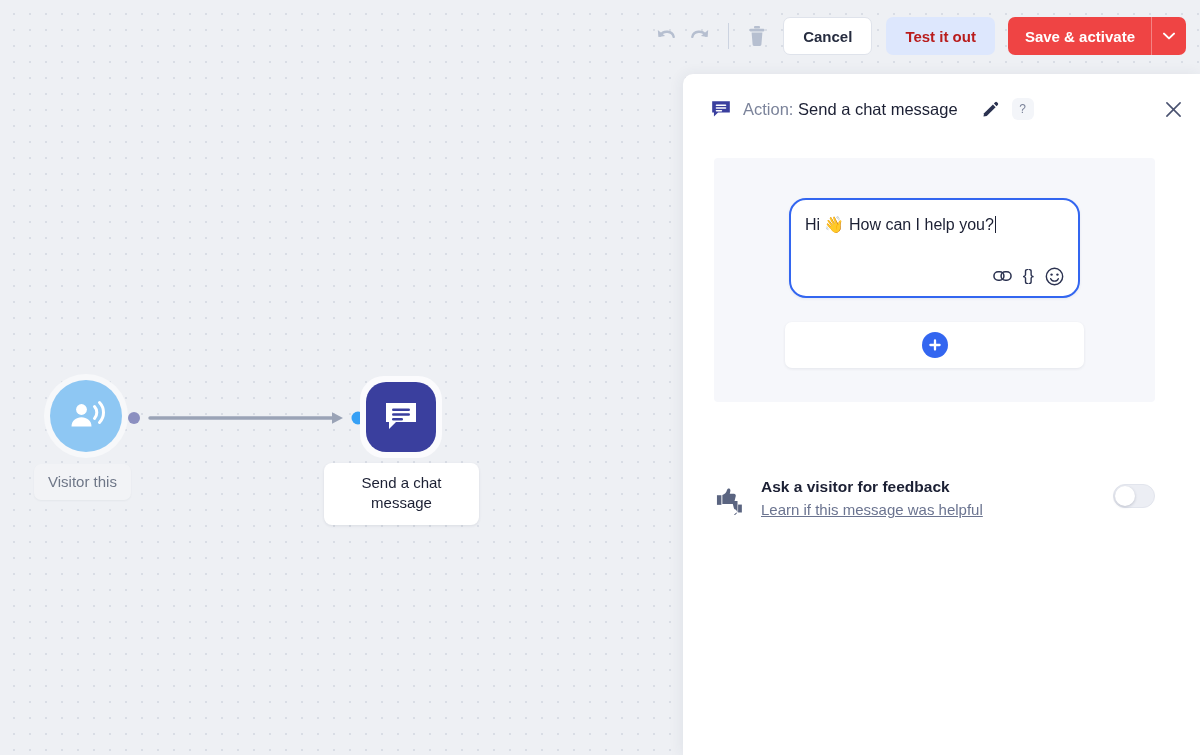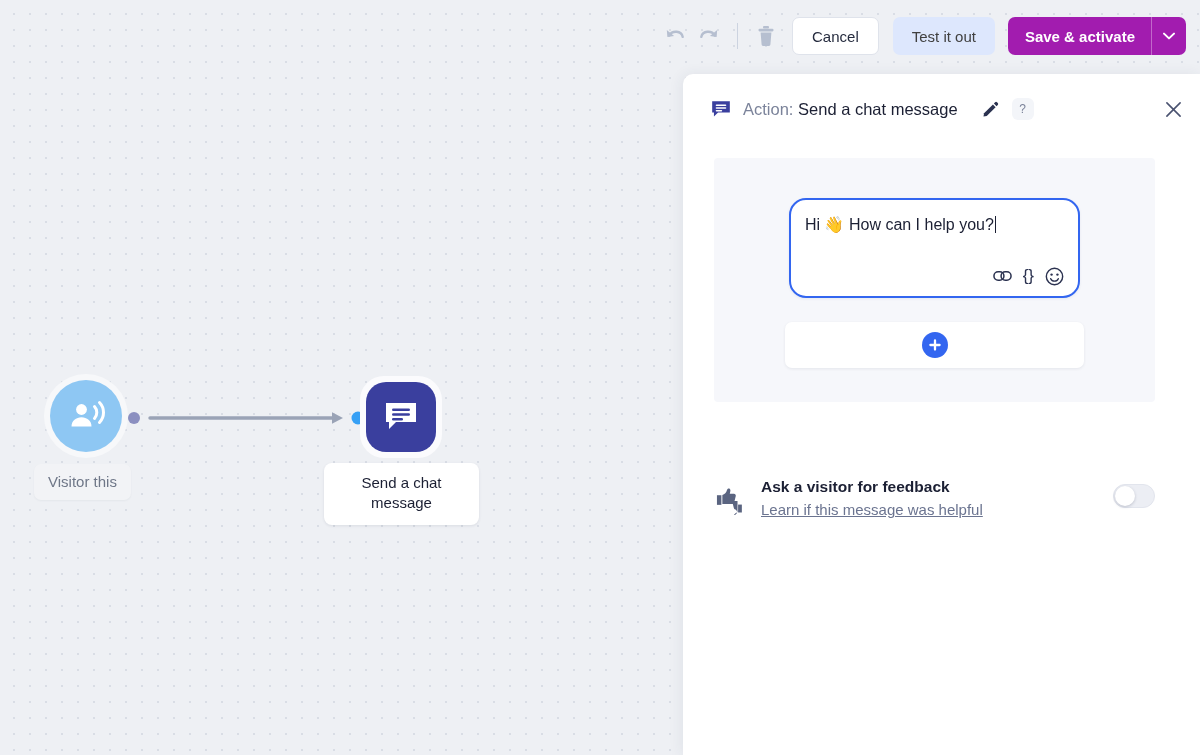--- a/index.html
+++ b/index.html
@@ -129,39 +129,40 @@
     font-size: 15px;
     border-radius: 7px;
     cursor: pointer;
     border: none;
     height: 38px;
     display: flex;
     align-items: center;
     justify-content: center;
     box-sizing: border-box;
     white-space: nowrap;
+    font-weight: bold;
   }
   #cancel-button {
     background: #ffffff;
     border: 1px solid #dfe3eb;
     color: #262c3f;
     padding: 0 19px;
     margin-left: 9px;
   }
   #test-button {
     background: #dde7fd;
-    color: #404040;
-    font-weight: normal;
+    color: #b91c1c;
+    font-weight: bold;
     padding: 0 19px;
     margin-left: 14px;
   }
   #save-group {
     display: flex;
     align-items: stretch;
-    background: #a21caf;
+    background: #ef4444;
     border-radius: 7px;
     margin-left: 13px;
     height: 38px;
     overflow: hidden;
   }
   #save-button {
     background: transparent;
     color: #ffffff;
     font-weight: bold;
     padding: 0 16px 0 17px;

